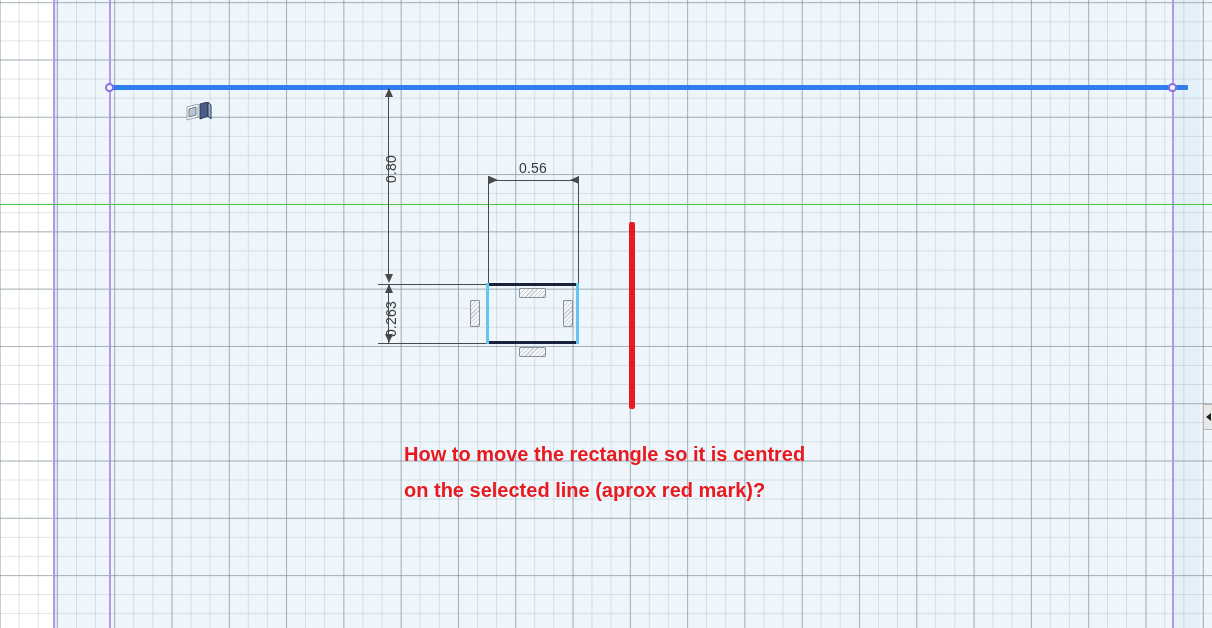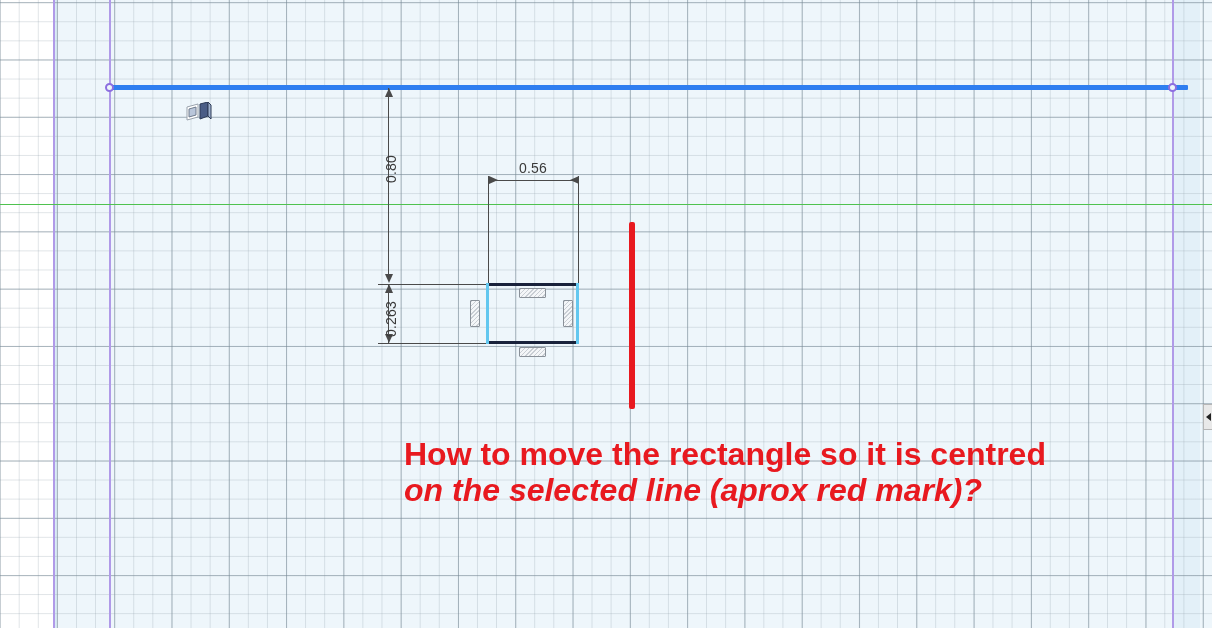--- a/index.html
+++ b/index.html
@@ -162,21 +162,21 @@
   .red-mark {
     position: absolute;
     background: #e8191f;
     border-radius: 2px;
   }
   .annotation {
     position: absolute;
     color: #e8191f;
     font-family: "Liberation Sans", sans-serif;
     font-weight: bold;
-    font-size: 32px;
+    font-size: 20px;
     line-height: 36px;
     white-space: nowrap;
   }
   
   .plane-icon {
     position: absolute;
     width: 26px;
     height: 20px;
   }
   
@@ -248,19 +248,19 @@
   <div class="rect-edge-v" style="left:576px;top:283px;height:61px;"></div>
 
   <div class="cst cst-h" style="left:519px;top:288px;"></div>
   <div class="cst cst-h" style="left:519px;top:347px;"></div>
   <div class="cst cst-v" style="left:470px;top:300px;"></div>
   <div class="cst cst-v" style="left:563px;top:300px;"></div>
 
   <div class="red-mark" style="left:629px;top:222px;width:6px;height:187px;"></div>
 
   <div class="annotation" style="left:404px;top:436px;">How to move the rectangle so it is centred</div>
-  <div class="annotation" style="left:404px;top:472px;font-style:italic;">on the selected line (aprox red mark)?</div>
+  <div class="annotation" style="left:404px;top:472px;">on the selected line (aprox red mark)?</div>
 
   <div class="side-panel" style="left:1203px;top:404px;width:9px;height:26px;">
     <span style="display:block;width:0;height:0;border-top:4px solid transparent;border-bottom:4px solid transparent;border-right:5px solid #222;"></span>
   </div>
 
 </div>
 
 </body></html>

